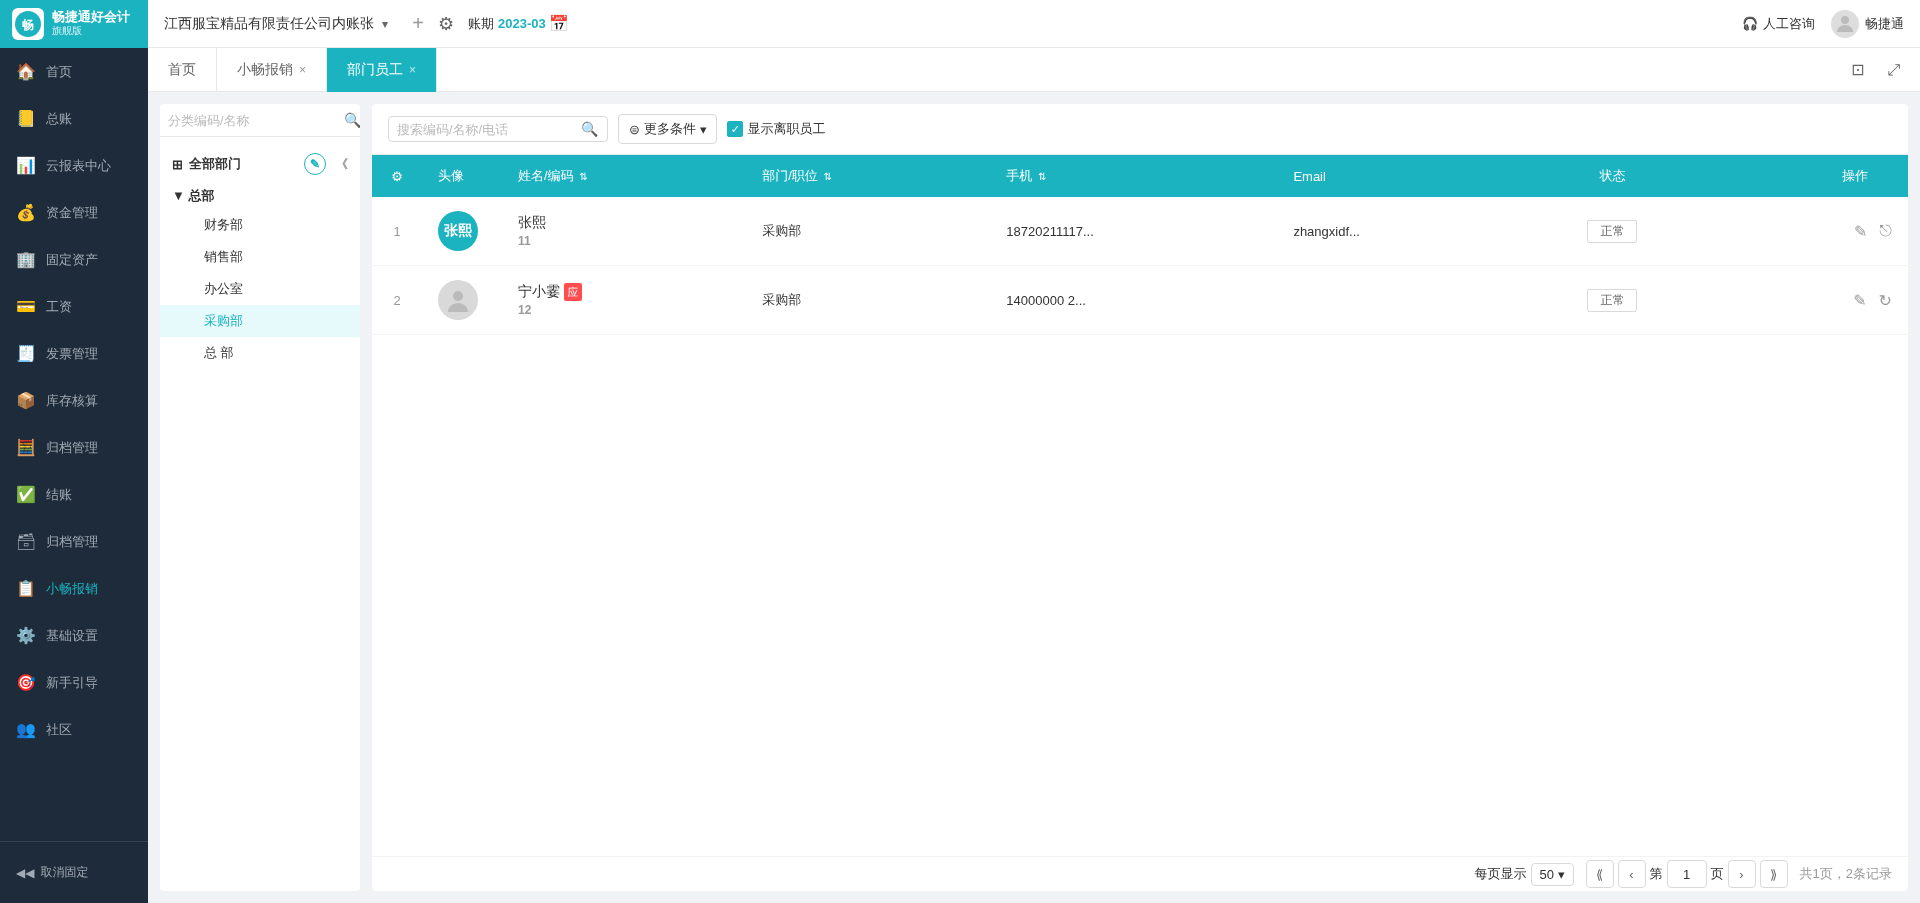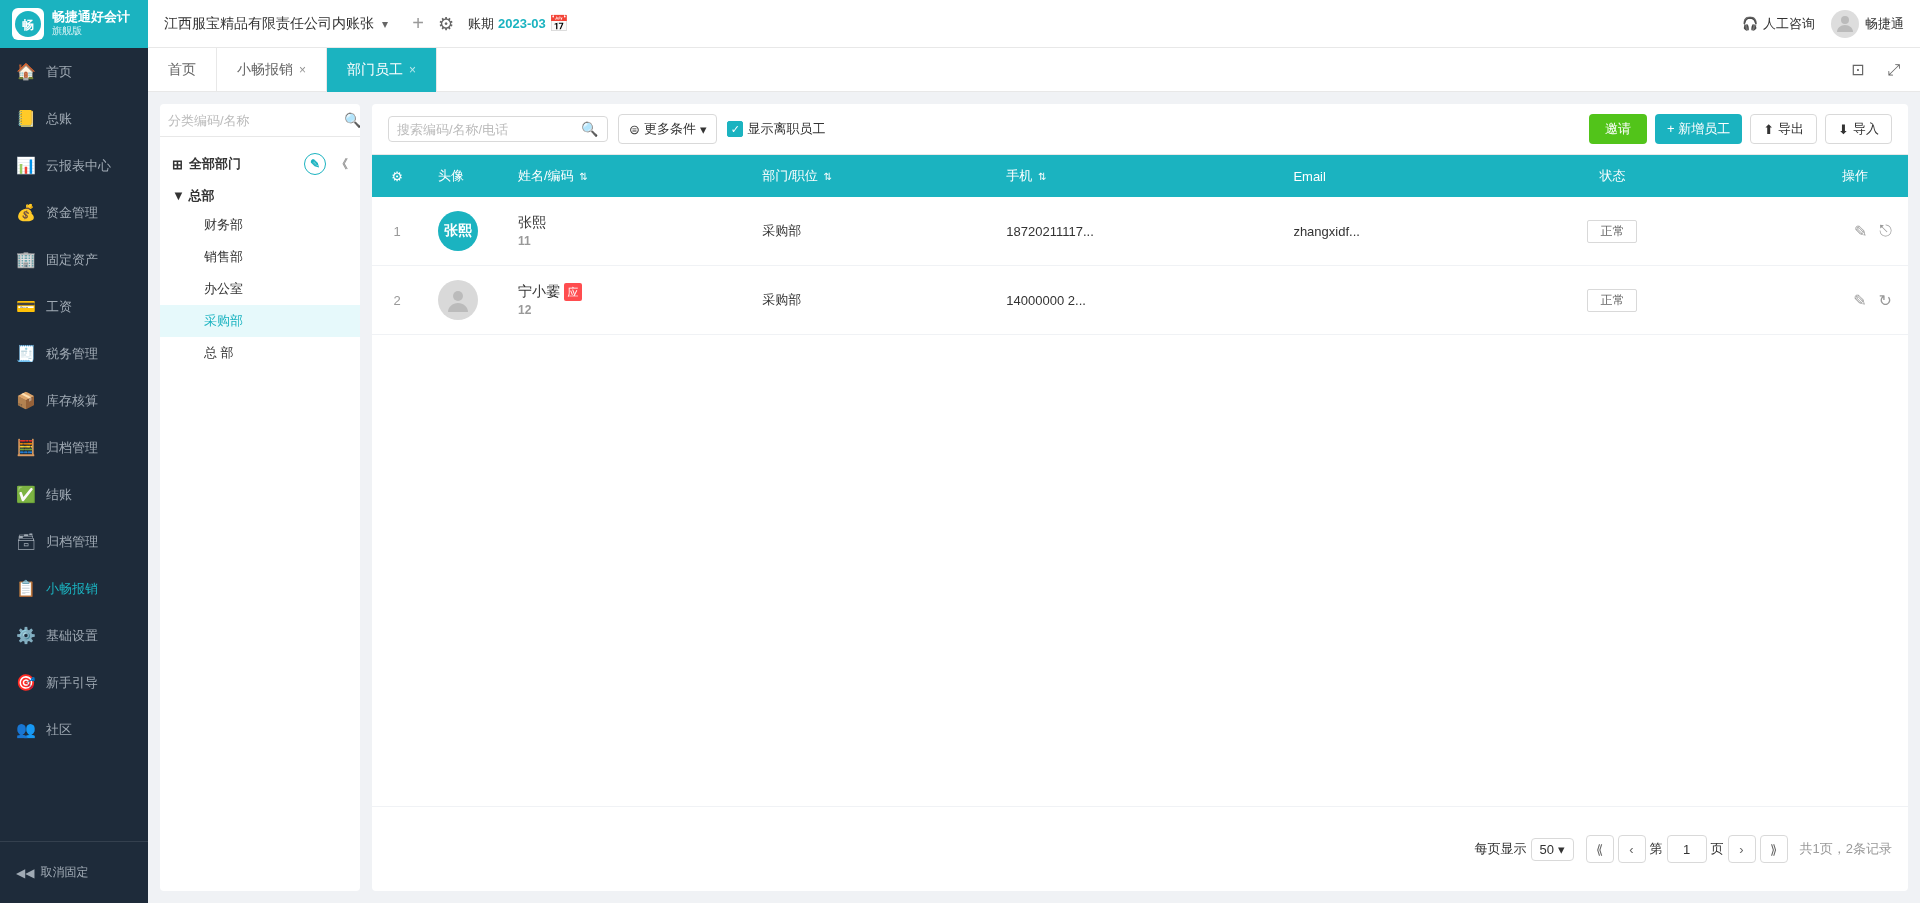--- a/index.html
+++ b/index.html
@@ -497,21 +497,21 @@
       border-radius: 2px;
       margin-left: 4px;
     }
     .name-with-tag {
       display: flex;
       align-items: flex-end;
     }
 
     
     .table-footer {
-      padding: 28px 16px;
+      padding: 3px 16px;
       display: flex;
       align-items: center;
       justify-content: flex-end;
       gap: 12px;
       border-top: 1px solid #f0f2f5;
       font-size: 13px;
       color: #333;
     }
     .page-size-select {
       display: flex;
@@ -627,21 +627,21 @@
     <div class="sidebar-item">
       <span class="icon">🏢</span>
       <span>固定资产</span>
     </div>
     <div class="sidebar-item">
       <span class="icon">💳</span>
       <span>工资</span>
     </div>
     <div class="sidebar-item">
       <span class="icon">🧾</span>
-      <span>税务管理</span>
+      <span>发票管理</span>
     </div>
     <div class="sidebar-item">
       <span class="icon">📦</span>
       <span>库存核算</span>
     </div>
     <div class="sidebar-item">
       <span class="icon">🧮</span>
       <span>归档管理</span>
     </div>
     <div class="sidebar-item">
@@ -741,32 +741,20 @@
             <span class="search-icon">🔍</span>
           </div>
           <button class="filter-btn">
             <span>⊜</span>
             <span>更多条件</span>
             <span>▾</span>
           </button>
           <div class="show-left-label">
             <div class="checkbox-check">✓</div>
             <span>显示离职员工</span>
-          </div>
-          <div class="toolbar-right">
-            <button class="invite-btn">邀请</button>
-            <button class="add-emp-btn">+ 新增员工</button>
-            <button class="export-btn">
-              <span>⬆</span>
-              <span>导出</span>
-            </button>
-            <button class="import-btn">
-              <span>⬇</span>
-              <span>导入</span>
-            </button>
           </div>
         </div>
 
         <div class="emp-table">
           <table>
             <thead>
               <tr>
                 <th class="center" style="width:50px;">
                   <span>⚙</span>
                 </th>

